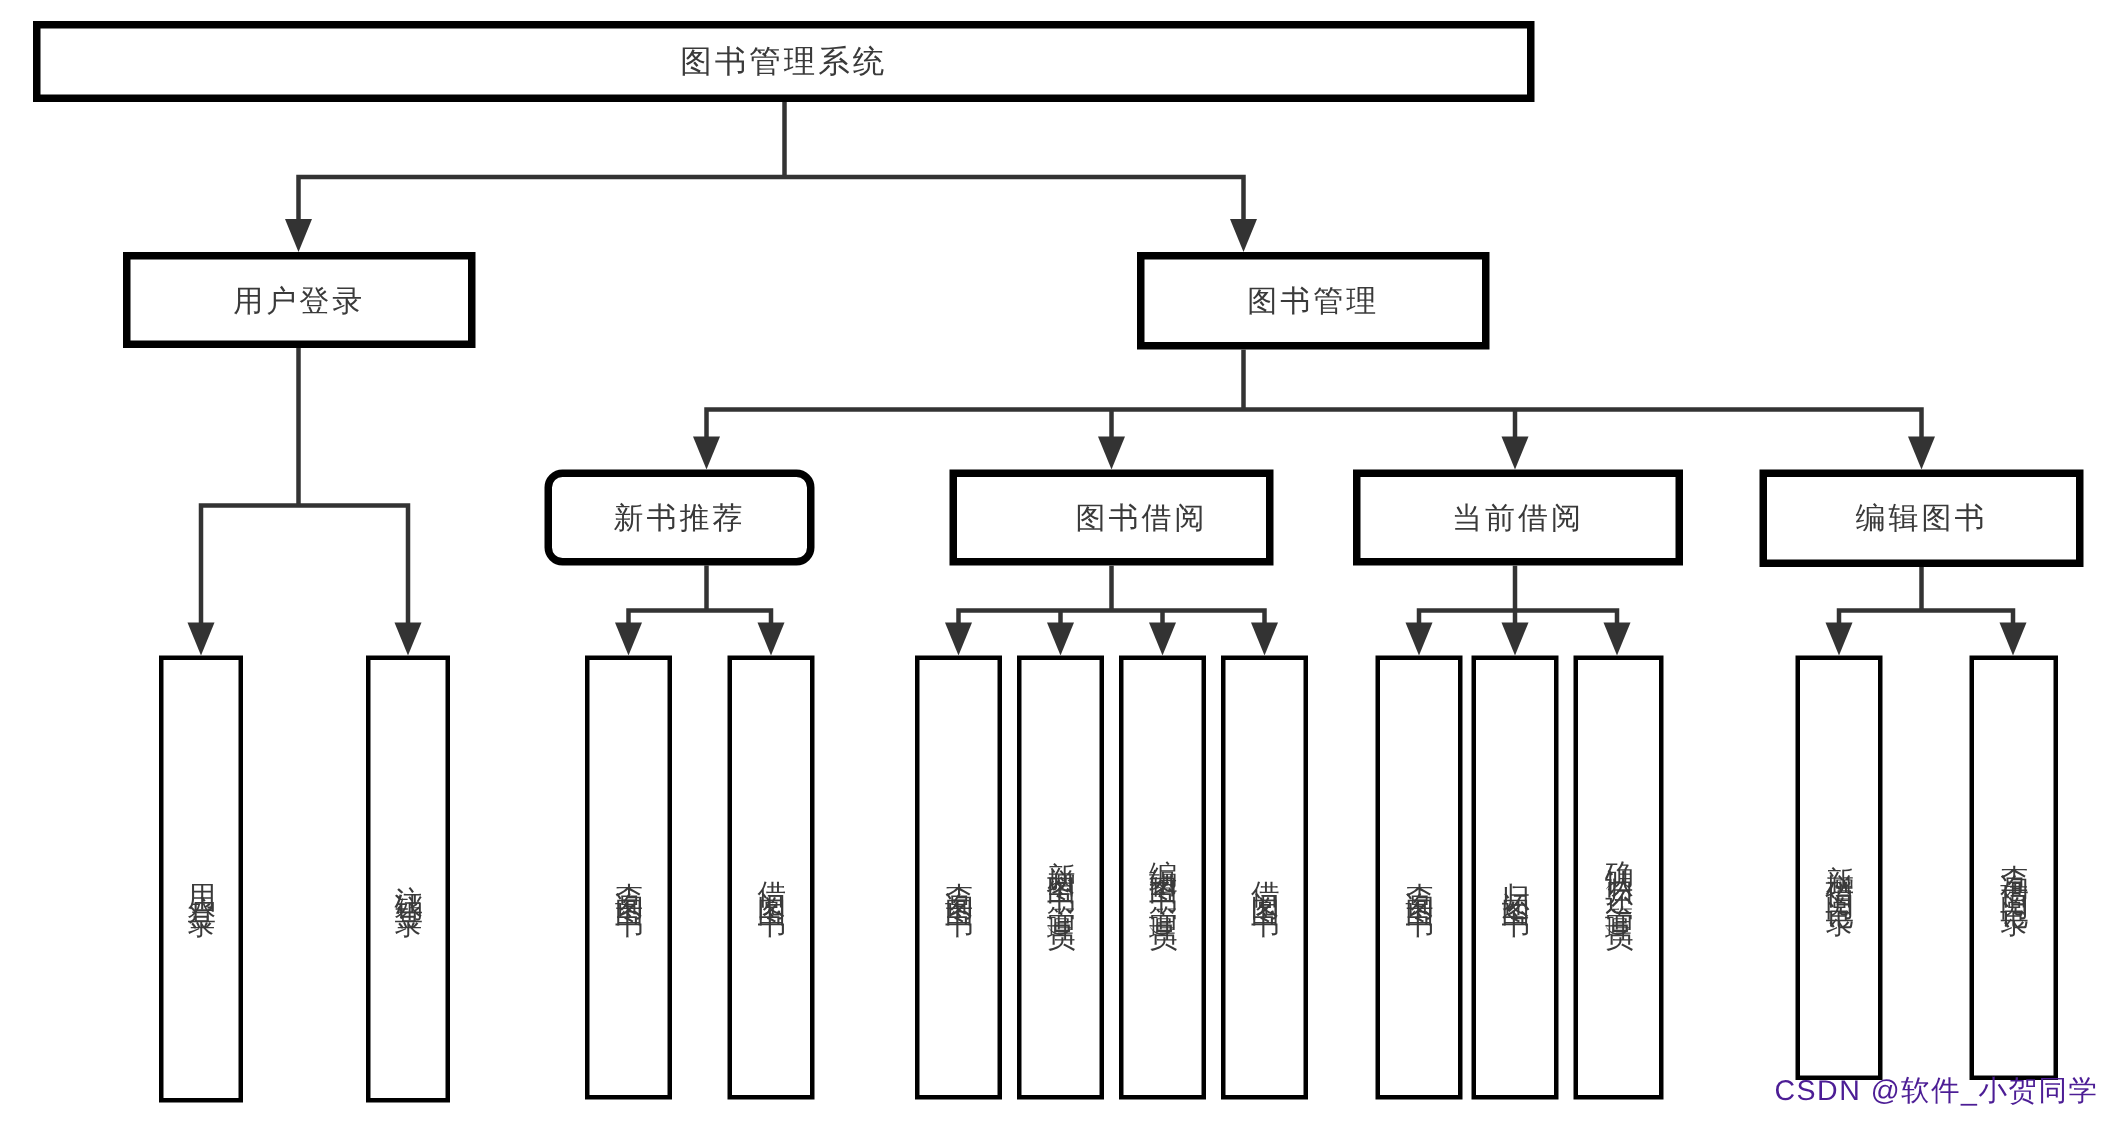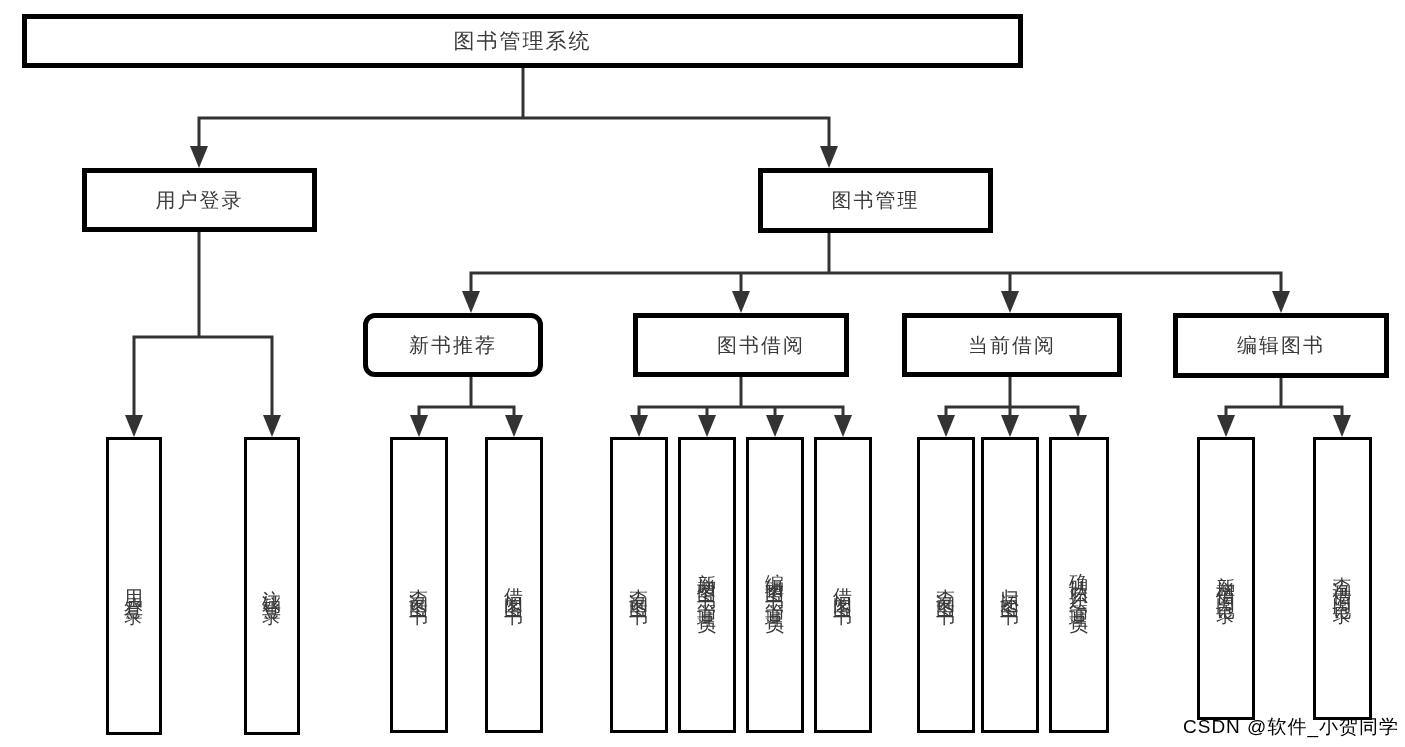--- a/index.html
+++ b/index.html
@@ -39,21 +39,21 @@
     writing-mode: vertical-rl;
     font-size: 19px;
     letter-spacing: 6px;
     line-height: 1;
   }
   .watermark {
     position: absolute;
     left: 1183px;
     top: 714px;
     font-size: 19px;
-    color: #000000;
+    color: #4c1d95;
     letter-spacing: 1px;
     white-space: nowrap;
     z-index: 5;
   }
   svg path { stroke: #333333; stroke-width: 3; fill: none; }
   svg polygon { fill: #333333; stroke: none; }
 </style>
 </head>
 <body>
 

